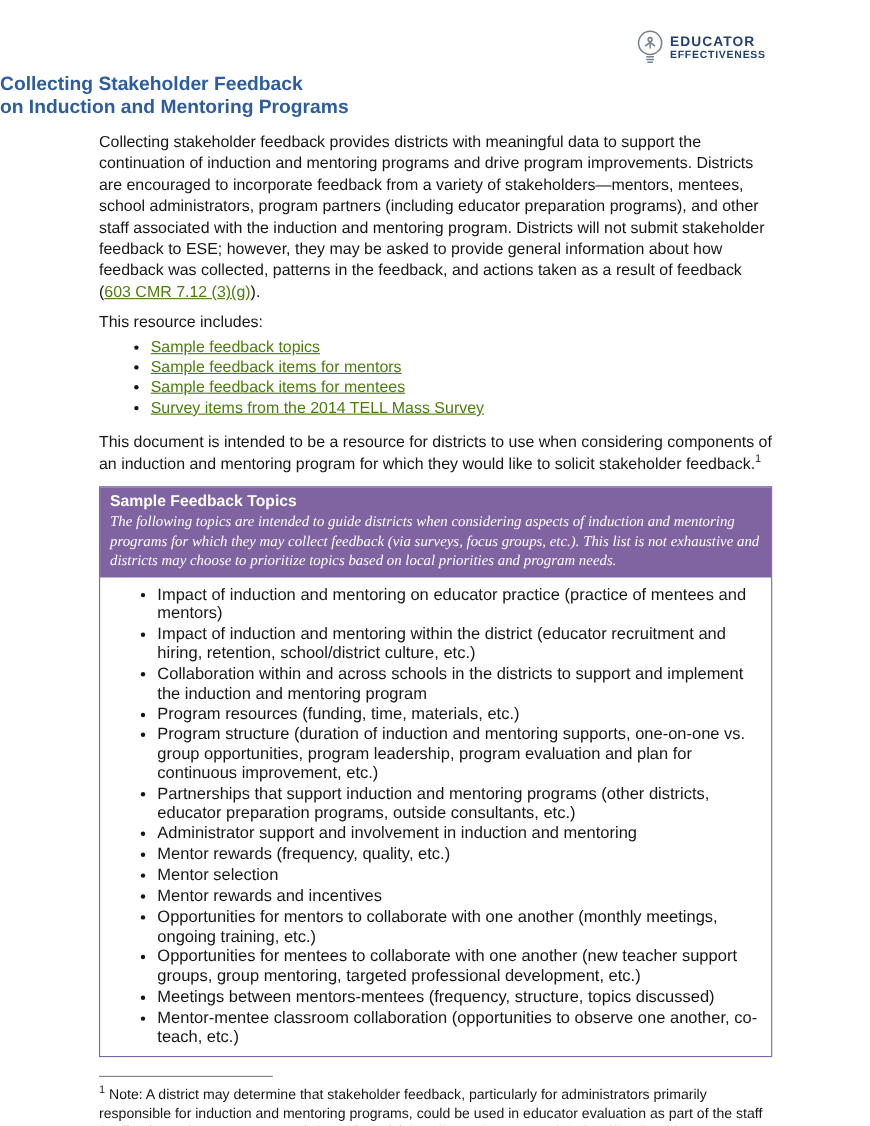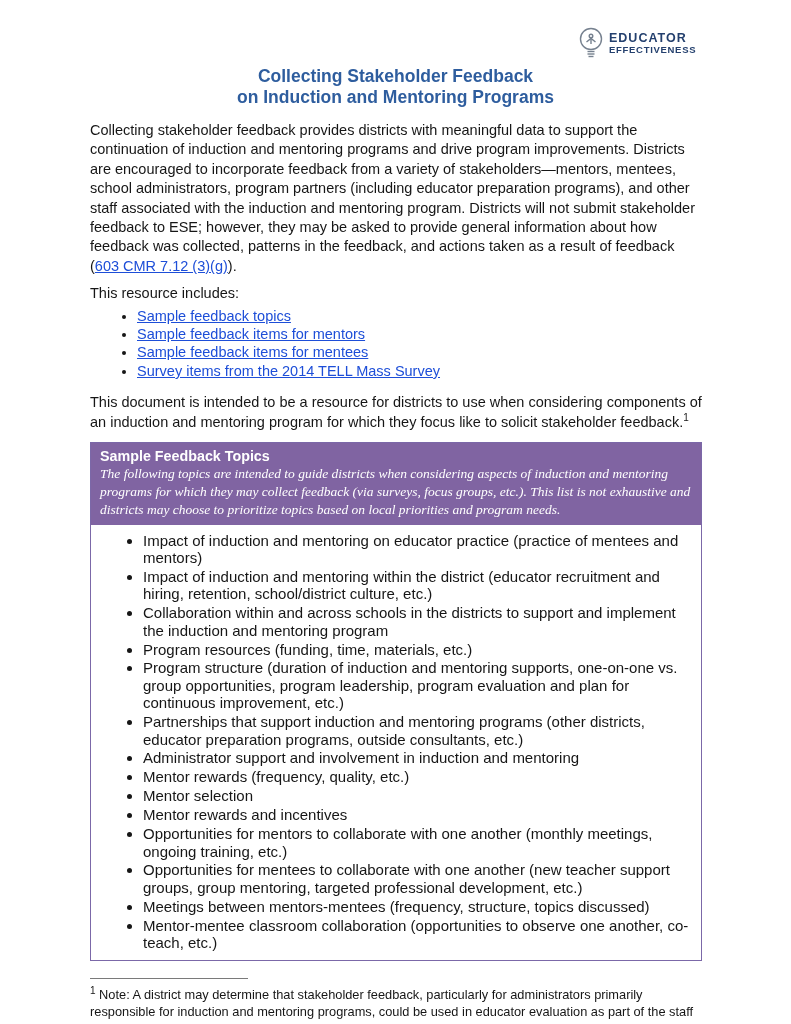--- a/index.html
+++ b/index.html
@@ -7,27 +7,27 @@
   .page {
     width:791px; height:1024px; margin:0 auto; position:relative;
     background:#ffffff; font-family:"Liberation Sans", sans-serif; color:#161616;
     overflow:hidden;
   }
   .page-header { position:relative; height:121px; }
   .doe-logo { position:absolute; left:94px; top:36px; }
   .ee-logo  { position:absolute; left:576px; top:26px; }
   .doc-title {
     position:absolute; top:66px; left:0; width:100%;
-    text-align:center; font-weight:700; font-size:17.5px; line-height:21px;
+    text-align:left; font-weight:700; font-size:17.5px; line-height:21px;
     color:#2E5D9E;
   }
   .content { padding:0 89px 0 90px; }
   .body-para { font-size:14.5px; line-height:19.4px; }
   .para-1 { margin-bottom:8px; }
-  .lnk { color:#1d4ed8; text-decoration:underline; cursor:pointer; }
+  .lnk { color:#4d7c0f; text-decoration:underline; cursor:pointer; }
   .resource-heading { font-size:14.5px; line-height:19.4px; }
   .resource-list { list-style:disc; padding-left:47px; margin-top:3px; }
   .resource-list li { font-size:14.5px; line-height:18.4px; }
   .para-2 { margin-top:13px; }
   sup { font-size:10px; vertical-align:super; line-height:0; }
 
   .topics-box { margin-top:10px; border:1.5px solid #7B68A8; background:#fff; }
   .topics-box-header { background:#8064A2; color:#ffffff; padding:4px 9px 6px; }
   .topics-box-title { font-weight:700; font-size:14.3px; line-height:18px; }
   .topics-box-desc  { font-style:italic; font-size:13.5px; line-height:18px;font-family:Liberation Serif, serif; }
@@ -75,21 +75,21 @@
     <p class="body-para para-1"><span>Collecting stakeholder feedback provides districts with meaningful data to support the continuation of induction and mentoring programs and drive program improvements. Districts are encouraged to incorporate feedback from a variety of stakeholders—mentors, mentees, school administrators, program partners (including educator preparation programs), and other staff associated with the induction and mentoring program.  Districts will not submit stakeholder feedback to ESE; however, they may be asked to provide general information about how feedback was collected, patterns in the feedback, and actions taken as a result of feedback (</span><a class="lnk">603 CMR 7.12 (3)(g)</a><span>).</span></p>
 
     <div class="resource-heading">This resource includes:</div>
     <ul class="resource-list">
       <li><a class="lnk">Sample feedback topics</a></li>
       <li><a class="lnk">Sample feedback items for mentors</a></li>
       <li><a class="lnk">Sample feedback items for mentees</a></li>
       <li><a class="lnk">Survey items from the 2014 TELL Mass Survey</a></li>
     </ul>
 
-    <p class="body-para para-2"><span>This document is intended to be a resource for districts to use when considering components of an induction and mentoring program for which they focus like to solicit stakeholder feedback.</span><sup>1</sup></p>
+    <p class="body-para para-2"><span>This document is intended to be a resource for districts to use when considering components of an induction and mentoring program for which they would like to solicit stakeholder feedback.</span><sup>1</sup></p>
 
     <div class="topics-box">
       <div class="topics-box-header">
         <div class="topics-box-title">Sample Feedback Topics</div>
         <div class="topics-box-desc">The following topics are intended to guide districts when considering aspects of induction and mentoring programs for which they may collect feedback (via surveys, focus groups, etc.). This list is not exhaustive and districts may choose to prioritize topics based on local priorities and program needs.</div>
       </div>
       <ul class="topics-list">
         <li>Impact of induction and mentoring on educator practice (practice of mentees and mentors)</li>
         <li>Impact of induction and mentoring within the district (educator recruitment and hiring, retention, school/district culture, etc.)</li>
         <li>Collaboration within and across schools in the districts to support and implement the induction and mentoring program</li>

